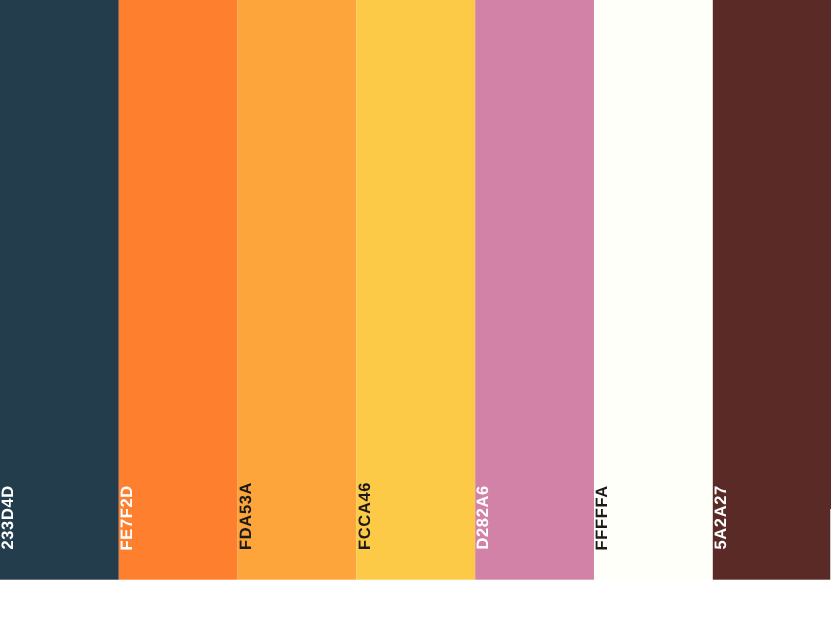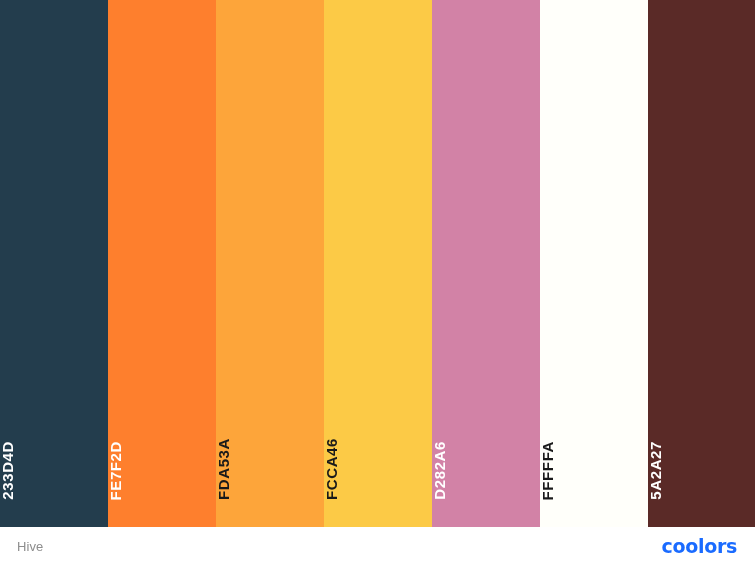--- a/index.html
+++ b/index.html
@@ -118,20 +118,14 @@
         <span class="swatch-label" style="color: rgb(255, 255, 255);">D282A6</span>
       </div>
       <div class="swatch" style="width: 108px; flex: 0 0 108px; background: rgb(255, 255, 250);">
         <span class="swatch-label" style="color: rgb(26, 26, 26);">FFFFFA</span>
       </div>
       <div class="swatch" style="width: 107px; flex: 0 0 107px; background: rgb(90, 42, 39);">
         <span class="swatch-label" style="color: rgb(255, 255, 255);">5A2A27</span>
       </div>
     </div>
 
-  <div id="palette-footer">
-    <span id="palette-name">Hive</span>
-    <span id="coolors-logo">
-      <span id="coolors-wordmark">coolors</span>
-    </span>
-  </div>
 
 </div>
 
 </body></html>

